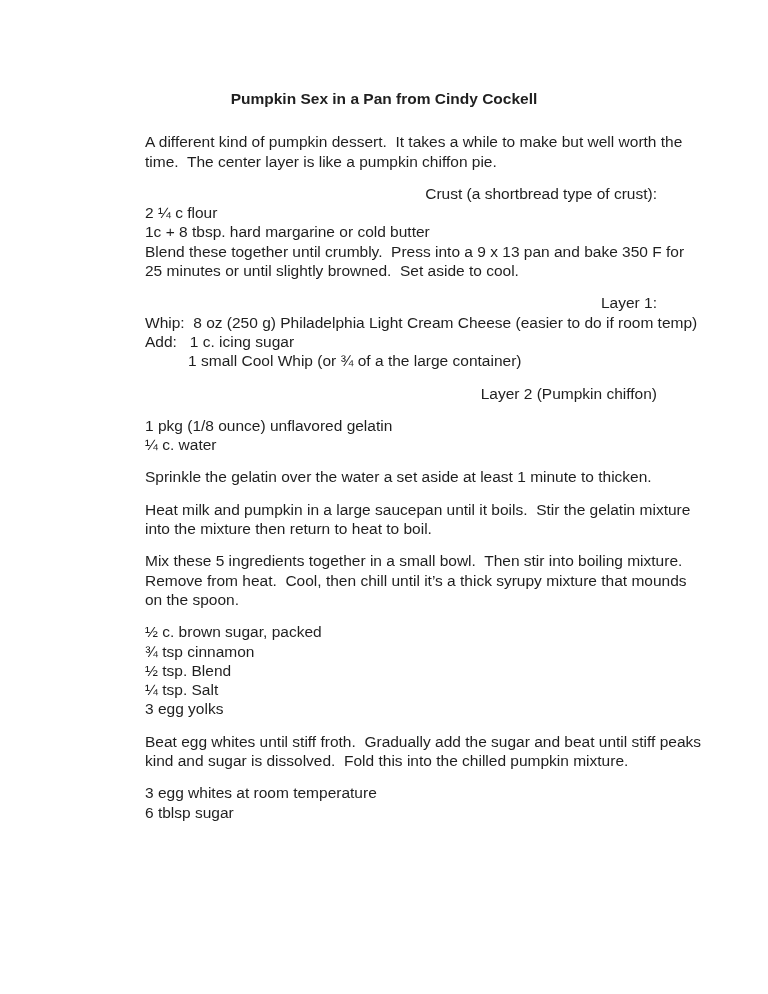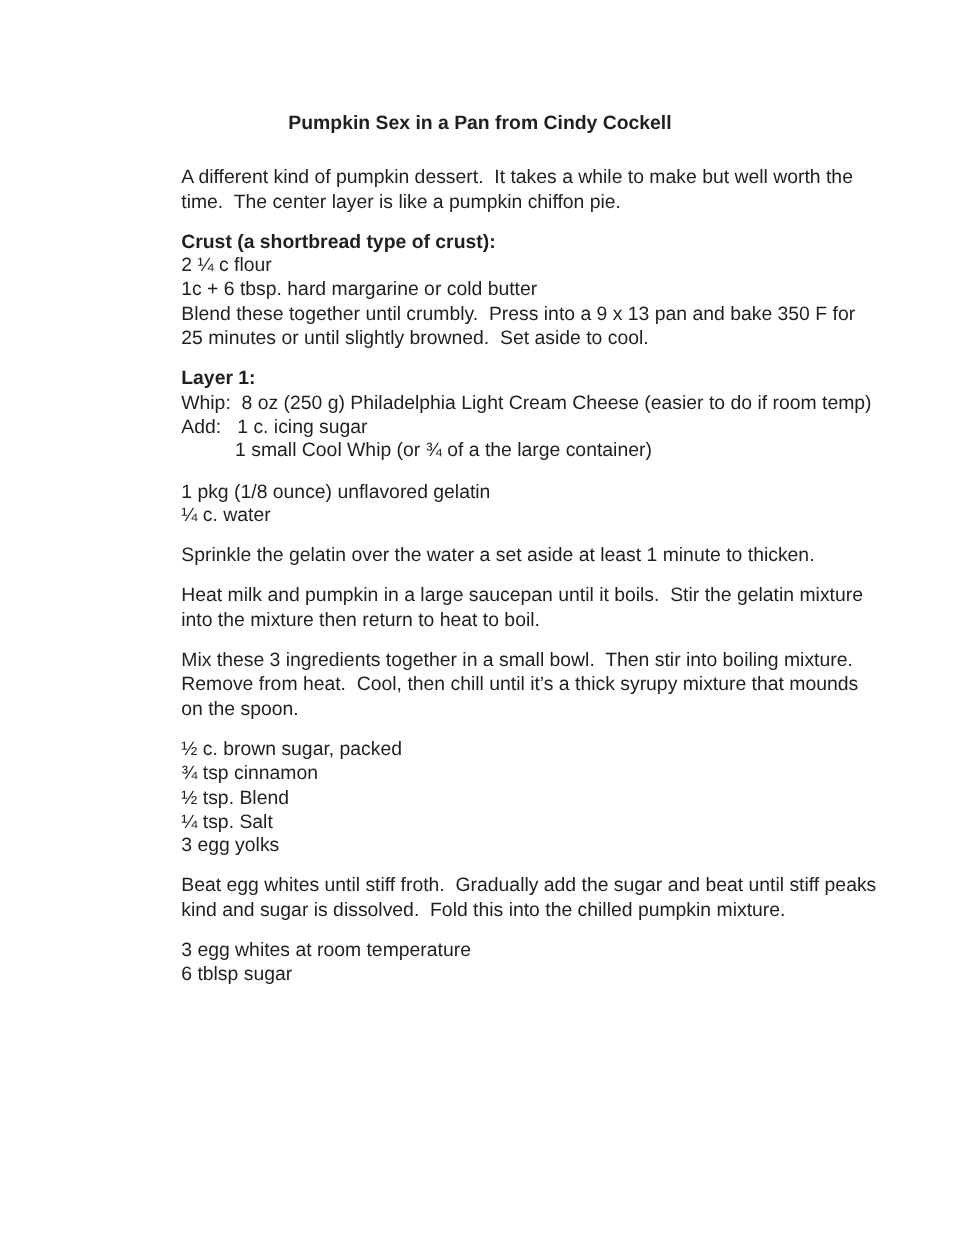--- a/index.html
+++ b/index.html
@@ -30,59 +30,63 @@
     margin: 0 0 13px 0;
   }
   .paragraph:last-child {
     margin-bottom: 0;
   }
   .line {
     white-space: pre;
     margin-left: 34px;
   }
   .line.bold {
-    font-weight: bold;
+    font-weight: normal;
+    text-align: right;
   }
 </style>
 </head>
 <body>
 
 <div class="page">
   <div class="doc-title">Pumpkin Sex in a Pan from Cindy Cockell</div>
   <div id="doc-body">
       <div class="paragraph">
         <div class="line">A different kind of pumpkin dessert.  It takes a while to make but well worth the</div>
         <div class="line">time.  The center layer is like a pumpkin chiffon pie.</div>
       </div>
       <div class="paragraph">
         <div class="line bold">Crust (a shortbread type of crust):</div>
         <div class="line">2 ¼ c flour</div>
-        <div class="line">1c + 6 tbsp. hard margarine or cold butter</div>
+        <div class="line">1c + 8 tbsp. hard margarine or cold butter</div>
         <div class="line">Blend these together until crumbly.  Press into a 9 x 13 pan and bake 350 F for</div>
         <div class="line">25 minutes or until slightly browned.  Set aside to cool.</div>
       </div>
       <div class="paragraph">
         <div class="line bold">Layer 1:</div>
         <div class="line">Whip:  8 oz (250 g) Philadelphia Light Cream Cheese (easier to do if room temp)</div>
         <div class="line">Add:   1 c. icing sugar</div>
         <div class="line">          1 small Cool Whip (or ¾ of a the large container)</div>
+      </div>
+      <div class="paragraph">
+        <div class="line bold">Layer 2 (Pumpkin chiffon)</div>
       </div>
       <div class="paragraph">
         <div class="line">1 pkg (1/8 ounce) unflavored gelatin</div>
         <div class="line">¼ c. water</div>
       </div>
       <div class="paragraph">
         <div class="line">Sprinkle the gelatin over the water a set aside at least 1 minute to thicken.</div>
       </div>
       <div class="paragraph">
         <div class="line">Heat milk and pumpkin in a large saucepan until it boils.  Stir the gelatin mixture</div>
         <div class="line">into the mixture then return to heat to boil.</div>
       </div>
       <div class="paragraph">
-        <div class="line">Mix these 3 ingredients together in a small bowl.  Then stir into boiling mixture.</div>
+        <div class="line">Mix these 5 ingredients together in a small bowl.  Then stir into boiling mixture.</div>
         <div class="line">Remove from heat.  Cool, then chill until it’s a thick syrupy mixture that mounds</div>
         <div class="line">on the spoon.</div>
       </div>
       <div class="paragraph">
         <div class="line">½ c. brown sugar, packed</div>
         <div class="line">¾ tsp cinnamon</div>
         <div class="line">½ tsp. Blend</div>
         <div class="line">¼ tsp. Salt</div>
         <div class="line">3 egg yolks</div>
       </div>

